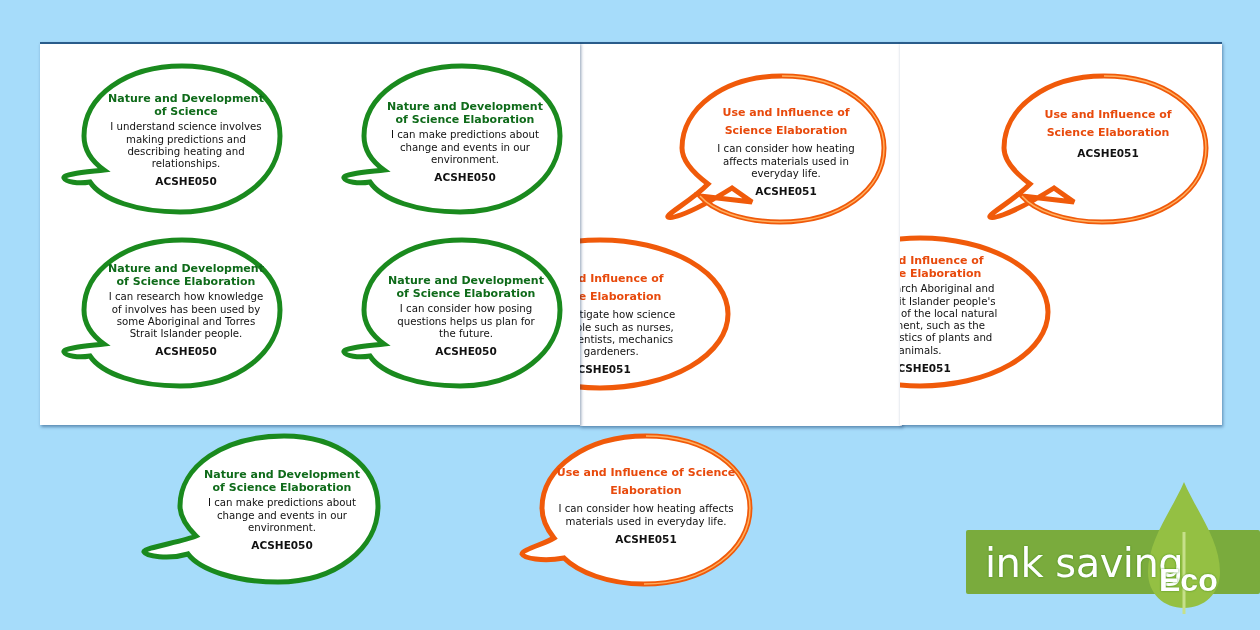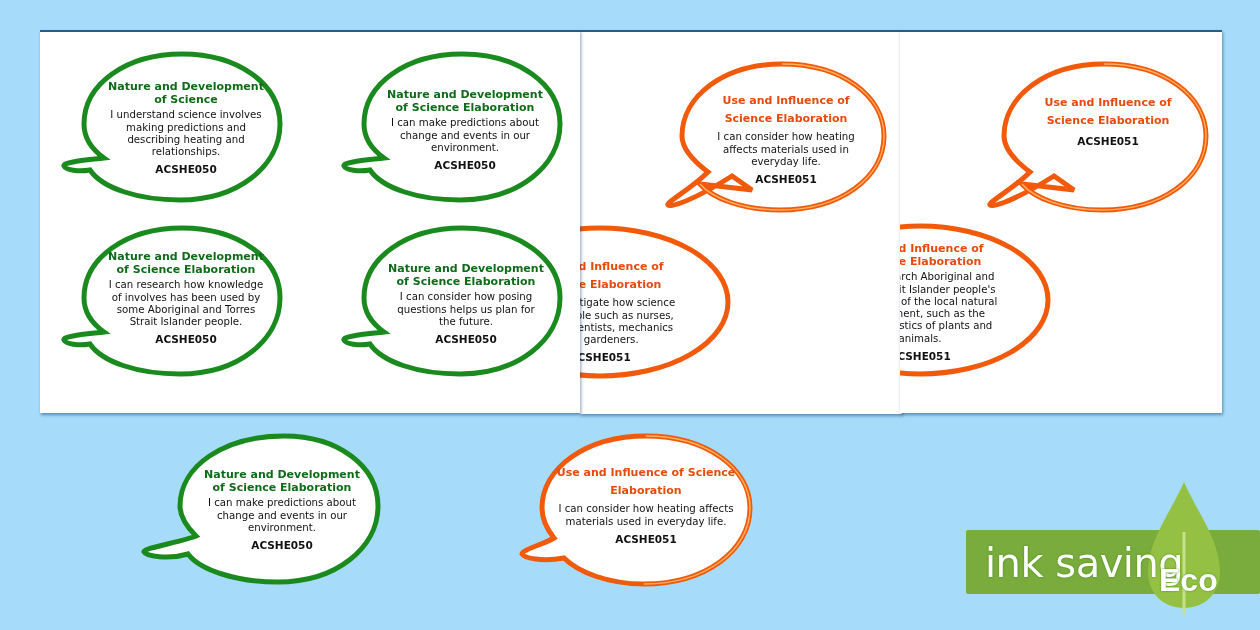--- a/index.html
+++ b/index.html
@@ -1,17 +1,17 @@
 <!DOCTYPE html>
 <html><head>
 <meta charset="utf-8">
 <style>
   html,body{margin:0;padding:0;}
   body{width:1260px;height:630px;background:#a6dcfa;position:relative;overflow:hidden;font-family:"DejaVu Sans","Liberation Sans",sans-serif;}
-  .page{position:absolute;background:#fff;box-shadow:1px 2px 3px rgba(0,40,90,0.45);border-top:2px solid #2a5c8a;}
+  .page{position:absolute;background:#fff;box-shadow:1px 2px 3px rgba(0,40,90,0.45);border-top:2px solid #2a5c8a;margin-top:12px;}
   .bubble{position:absolute;}
   .bubble svg{position:absolute;left:0;top:0;overflow:visible;}
   .btext{position:absolute;text-align:center;line-height:1.2;}
   .title{font-weight:bold;font-size:11px;display:block;}
   .title.green{color:#0f6b1a;}
   .title.orange{color:#e84a0c;line-height:1.65;}
   .body{font-size:10.2px;color:#111;display:block;margin-top:3px;}
   .code{font-weight:bold;font-size:10.5px;color:#111;display:block;margin-top:5px;}
   .eco{position:absolute;left:966px;top:530px;width:294px;height:64px;background:#7aab3d;border-radius:2px;}
   .eco-text{position:absolute;left:985px;top:540px;font-family:"DejaVu Sans",sans-serif;font-size:40px;color:#fff;text-shadow:0 0 2px #3f8a12;letter-spacing:-0.5px;}

